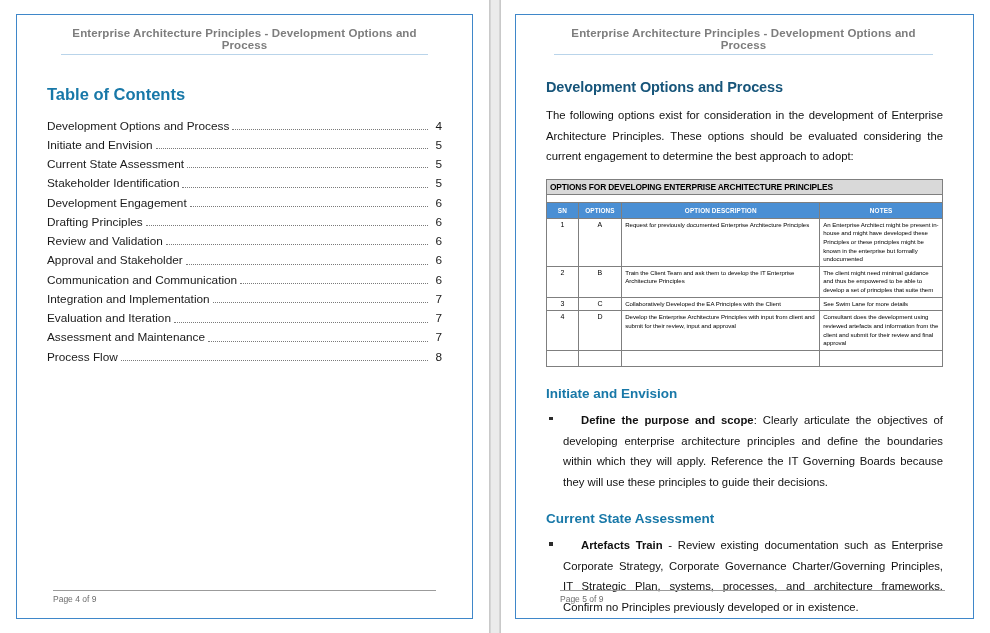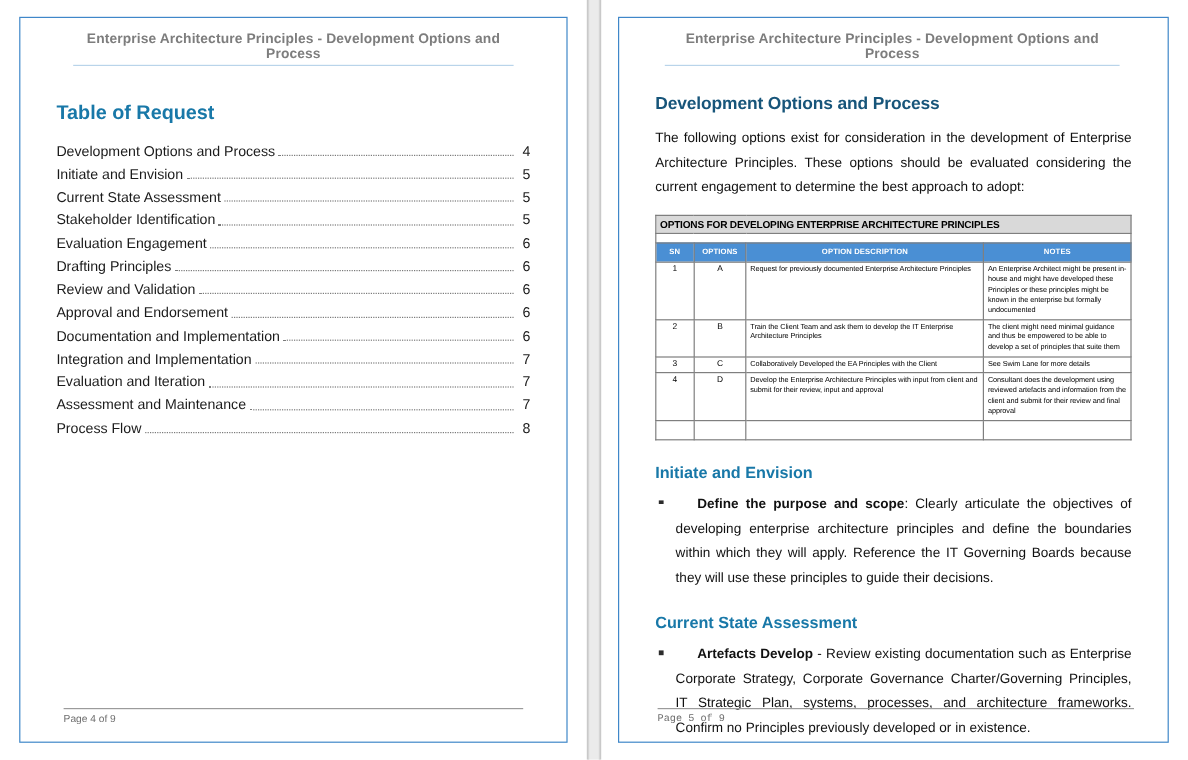--- a/index.html
+++ b/index.html
@@ -59,21 +59,21 @@
   .doc-footer{
     position:absolute;
     left:36px;right:36px;bottom:14px;
     border-top:1px solid #9b9b9b;
     text-align:left;
     color:#6d6d6d;
     font-size:8.5px;
     padding-top:3px;
     margin-top:40px;
   }
-  .panel.right .doc-footer{left:32px;right:28px;font-family:Liberation Mono, monospace;}
+  .panel.right .doc-footer{left:44px;right:28px;}
 
   
   .toc-title{
     color:#1878a8;
     font-size:16.5px;
     font-weight:bold;
     margin:30px 0 12px 0;
   }
   .toc-list{list-style:none;margin:0;padding:0;}
   .toc-row{
@@ -187,21 +187,21 @@
 </head>
 <body>
 
 <div class="viewer">
 
   <div class="panel left">
     <div class="page">
       <div class="page-inner">
         <div class="doc-header">Enterprise Architecture Principles - Development Options and Process</div>
 
-        <div class="toc-title">Table of Request</div>
+        <div class="toc-title">Table of Contents</div>
 
         <ul class="toc-list">
           <li class="toc-row">
             <span class="toc-label">Development Options and Process</span>
             <span class="toc-dots"></span>
             <span class="toc-page">4</span>
           </li>
           <li class="toc-row">
             <span class="toc-label">Initiate and Envision</span>
             <span class="toc-dots"></span>
@@ -211,41 +211,41 @@
             <span class="toc-label">Current State Assessment</span>
             <span class="toc-dots"></span>
             <span class="toc-page">5</span>
           </li>
           <li class="toc-row">
             <span class="toc-label">Stakeholder Identification</span>
             <span class="toc-dots"></span>
             <span class="toc-page">5</span>
           </li>
           <li class="toc-row">
-            <span class="toc-label">Evaluation Engagement</span>
+            <span class="toc-label">Development Engagement</span>
             <span class="toc-dots"></span>
             <span class="toc-page">6</span>
           </li>
           <li class="toc-row">
             <span class="toc-label">Drafting Principles</span>
             <span class="toc-dots"></span>
             <span class="toc-page">6</span>
           </li>
           <li class="toc-row">
             <span class="toc-label">Review and Validation</span>
             <span class="toc-dots"></span>
             <span class="toc-page">6</span>
           </li>
           <li class="toc-row">
-            <span class="toc-label">Approval and Endorsement</span>
-            <span class="toc-dots"></span>
-            <span class="toc-page">6</span>
-          </li>
-          <li class="toc-row">
-            <span class="toc-label">Documentation and Implementation</span>
+            <span class="toc-label">Approval and Stakeholder</span>
+            <span class="toc-dots"></span>
+            <span class="toc-page">6</span>
+          </li>
+          <li class="toc-row">
+            <span class="toc-label">Communication and Communication</span>
             <span class="toc-dots"></span>
             <span class="toc-page">6</span>
           </li>
           <li class="toc-row">
             <span class="toc-label">Integration and Implementation</span>
             <span class="toc-dots"></span>
             <span class="toc-page">7</span>
           </li>
           <li class="toc-row">
             <span class="toc-label">Evaluation and Iteration</span>
@@ -344,21 +344,21 @@
             <span class="sq"></span>
             <b>Define the purpose and scope</b><span>: Clearly articulate the objectives of developing enterprise architecture principles and define the boundaries within which they will apply. Reference the IT Governing Boards because they will use these principles to guide their decisions.</span>
           </li>
         </ul>
 
         <div class="h2-blue">Current State Assessment</div>
 
         <ul class="bullets">
           <li>
             <span class="sq"></span>
-            <b>Artefacts Develop</b><span> - Review existing documentation such as Enterprise Corporate Strategy, Corporate Governance Charter/Governing Principles, IT Strategic Plan, systems, processes, and architecture frameworks. Confirm no Principles previously developed or in existence.</span>
+            <b>Artefacts Train</b><span> - Review existing documentation such as Enterprise Corporate Strategy, Corporate Governance Charter/Governing Principles, IT Strategic Plan, systems, processes, and architecture frameworks. Confirm no Principles previously developed or in existence.</span>
           </li>
         </ul>
       </div>
 
       <div class="doc-footer">Page 5 of 9</div>
     </div>
   </div>
 
 </div>
 

